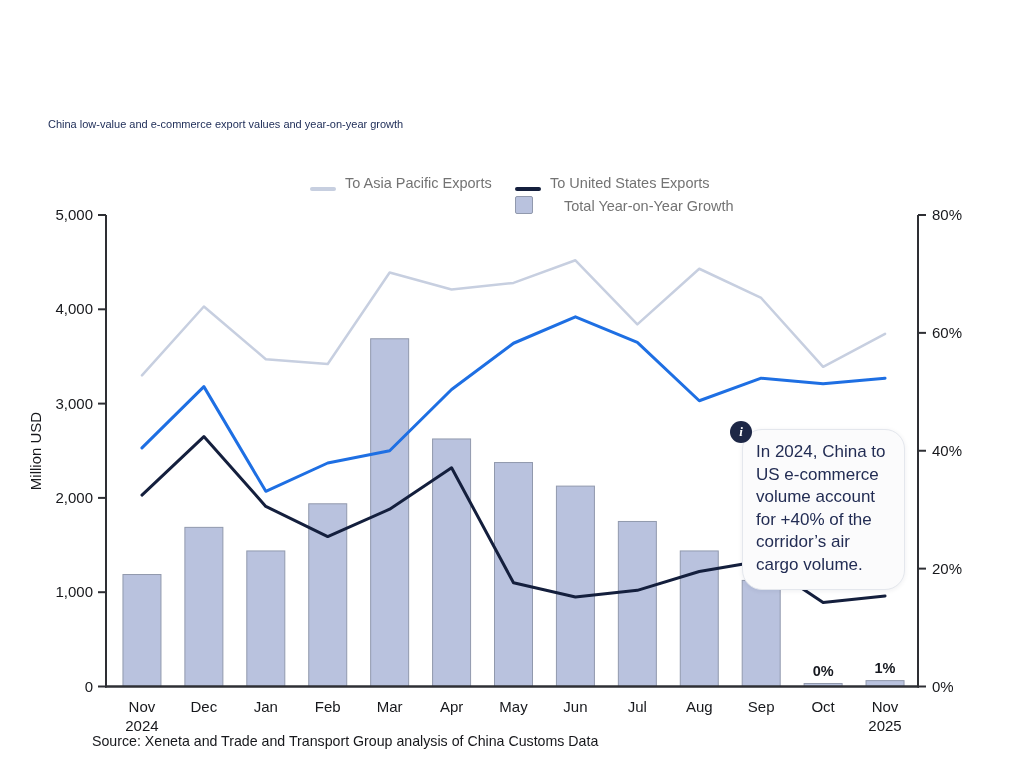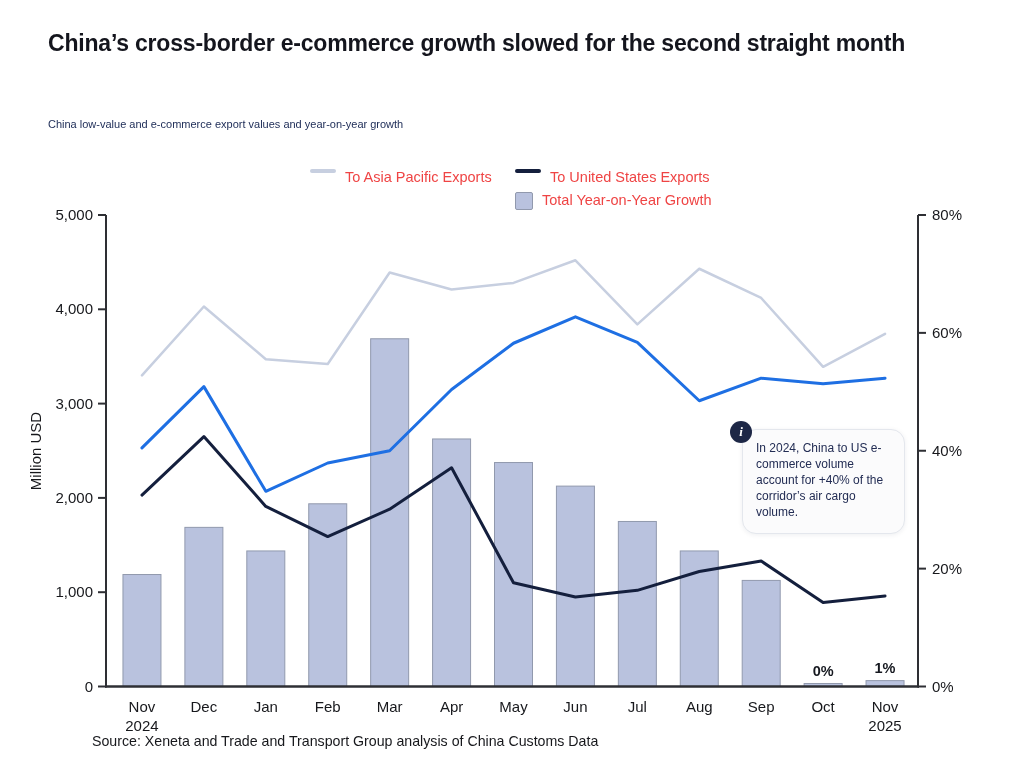--- a/index.html
+++ b/index.html
@@ -13,54 +13,53 @@
   }
   .chart-subtitle{
     position:absolute;left:48px;top:118px;width:900px;
     font-size:11px;font-weight:400;color:#1b2a55;
   }
   .chart-subnote{
     position:absolute;left:48px;top:140px;width:900px;
     font-size:15px;font-weight:400;color:#22315c;
   }
   .legend-item{
-    position:absolute;display:flex;align-items:flex-start;height:22px;
-    font-size:14.5px;color:#ef4444;white-space:nowrap;
+    position:absolute;display:flex;align-items:flex-end;height:22px;
+    font-size:14.5px;color:#737373;white-space:nowrap;
   }
   .legend-item .sw-line{display:inline-block;width:26px;height:4px;border-radius:2px;margin-right:9px;}
   .legend-item .sw-bar{display:inline-block;width:18px;height:18px;border-radius:2px;margin-right:9px;box-sizing:border-box;}
   #li-ap{left:310px;top:169px;}
   #li-us{left:515px;top:169px;}
   #li-eu{left:310px;top:192px;}
-  #li-tot{left:515px;top:192px;}
+  #li-tot{left:515px;top:192px;gap:22px;}
   #chart-svg{position:absolute;left:0;top:0;width:1024px;height:768px;pointer-events:none;}
   .note-card{
     position:absolute;left:742px;top:429px;width:163px;box-sizing:border-box;
-    background:#fbfbfc;border:1px solid #e4e7ed;border-radius:14px;
+    background:#fbfbfc;border:1px solid #e4e7ed;border-radius:20px;
     box-shadow:0 1px 5px rgba(20,25,50,0.07);
     padding:11px 12px 12px 13px;z-index:5;
-    font-size:12px;line-height:1.33;color:#232d54;
+    font-size:17px;line-height:1.33;color:#232d54;
   }
   .info-badge{
     position:absolute;left:730px;top:421px;width:22px;height:22px;border-radius:50%;
     background:#1d2746;color:#ffffff;z-index:6;
     font-family:"Liberation Serif", serif;font-style:italic;font-weight:700;
     font-size:13px;line-height:22px;text-align:center;
   }
   .source-line{
     position:absolute;left:68px;top:733px;
     font-size:14.2px;color:#17181c;margin-left:24px;
   }
 </style>
 </head>
 <body>
 
 <div class="stage">
 
-  <div class="page-title">China’s cross-border e-commerce growth slowed for the second straight month</div>
 
   <div class="chart-subtitle">China low-value and e-commerce export values and year-on-year growth</div>
 
   <div class="legend-item" id="li-ap">
     <span class="sw-line" style="background: rgb(199, 207, 224);"></span>
     <span>To Asia Pacific Exports</span>
   </div>
   <div class="legend-item" id="li-us">
     <span class="sw-line" style="background: rgb(20, 31, 61);"></span>
     <span>To United States Exports</span>

